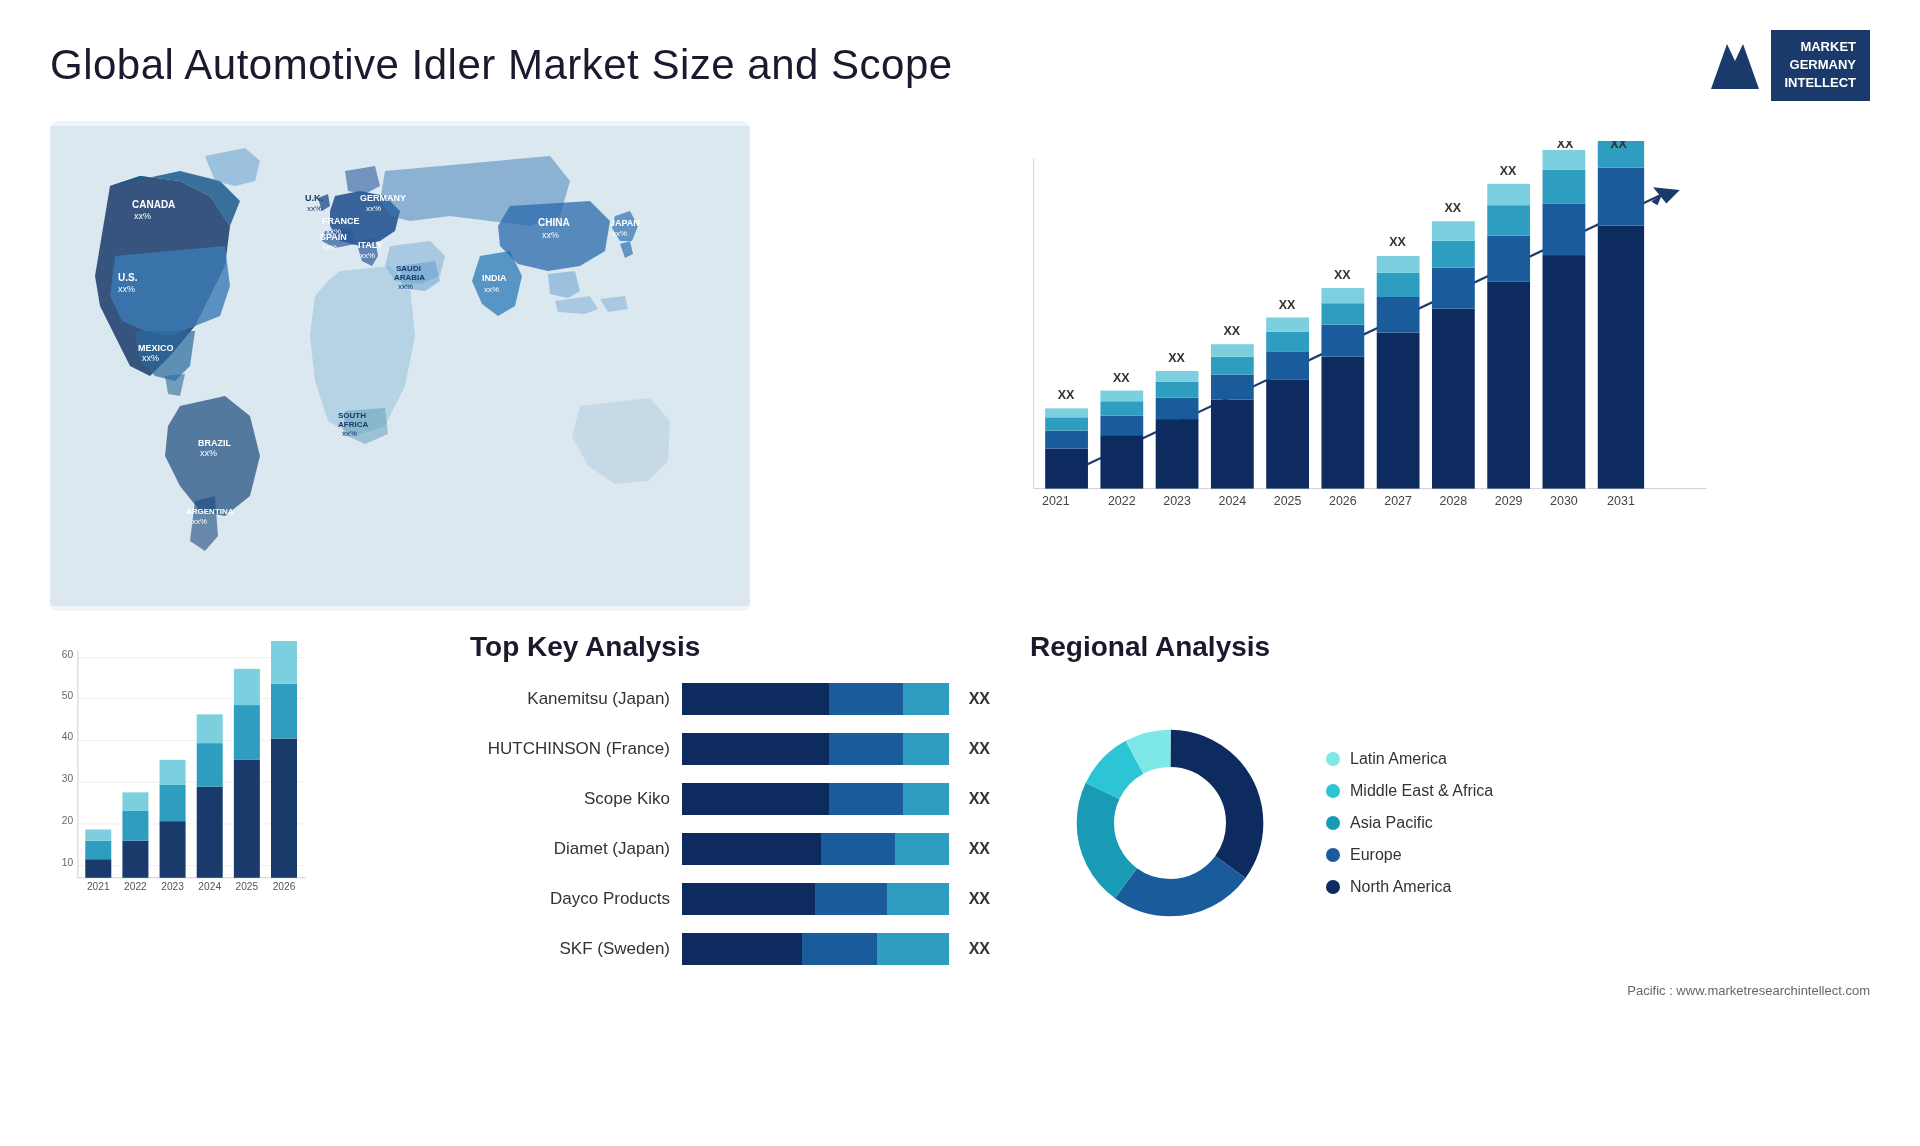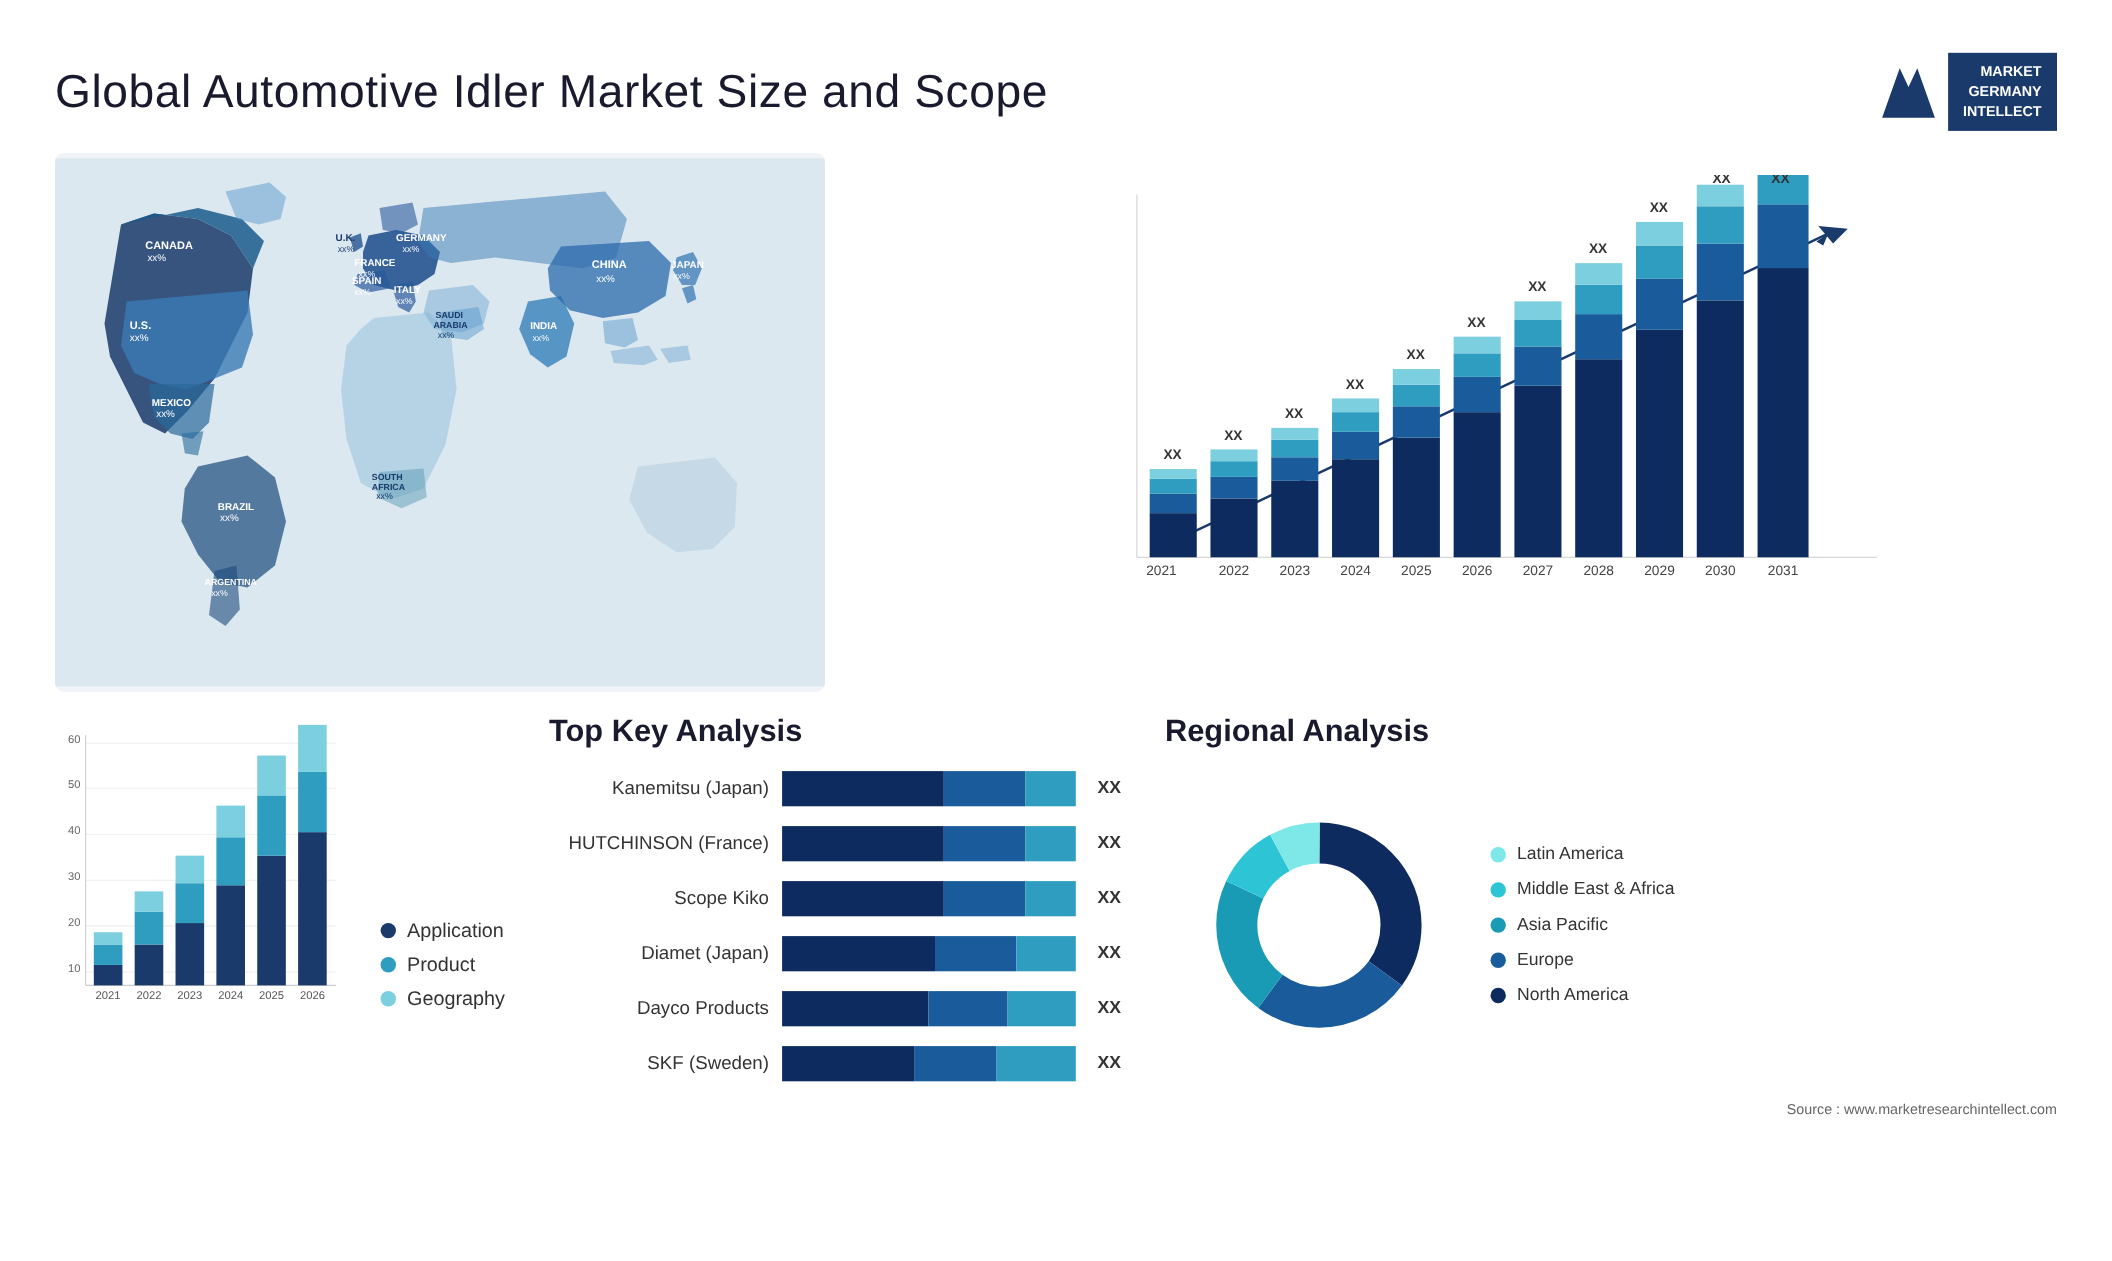--- a/index.html
+++ b/index.html
@@ -10,21 +10,21 @@
       background: #ffffff;
       overflow: hidden;
       position: relative;
     }
 
     
     .header {
       display: flex;
       justify-content: space-between;
       align-items: center;
-      padding: 48px 50px 10px 50px;
+      padding: 30px 50px 10px 50px;
     }
     .main-title {
       font-size: 42px;
       font-weight: 300;
       color: #1a1a2e;
       letter-spacing: 0.5px;
     }
     .logo-area {
       display: flex;
       align-items: center;
@@ -437,34 +437,20 @@
         <rect x="238" y="0" width="28" height="46" fill="#7bcfde"></rect>
 
         <text x="52" y="268" font-size="11" fill="#555" text-anchor="middle">2021</text>
         <text x="92" y="268" font-size="11" fill="#555" text-anchor="middle">2022</text>
         <text x="132" y="268" font-size="11" fill="#555" text-anchor="middle">2023</text>
         <text x="172" y="268" font-size="11" fill="#555" text-anchor="middle">2024</text>
         <text x="212" y="268" font-size="11" fill="#555" text-anchor="middle">2025</text>
         <text x="252" y="268" font-size="11" fill="#555" text-anchor="middle">2026</text>
       </svg>
 
-      <div class="seg-legend">
-        <div class="legend-item">
-          <div class="legend-dot" style="background:#1a3a6b;"></div>
-          <span>Application</span>
-        </div>
-        <div class="legend-item">
-          <div class="legend-dot" style="background:#2e9dbf;"></div>
-          <span>Product</span>
-        </div>
-        <div class="legend-item">
-          <div class="legend-dot" style="background:#7bcfde;"></div>
-          <span>Geography</span>
-        </div>
-      </div>
     </div>
   </div>
 
   <div class="players-panel">
     <div class="panel-title">Top Key Analysis</div>
 
     <div style="margin-top: 18px;">
 
       <div class="bar-row">
         <div class="player-name">Kanemitsu (Japan)</div>
@@ -564,16 +550,16 @@
           <div class="reg-legend-dot" style="background:#1a5c9b;"></div>
           <span>Europe</span>
         </div>
         <div class="reg-legend-item">
           <div class="reg-legend-dot" style="background:#0d2b5e;"></div>
           <span>North America</span>
         </div>
       </div>
     </div>
 
-    <div style="margin-top: 20px; font-size: 13px; color: #666; text-align: right;">Source : www.marketresearchintellect.com</div>
+    <div style="margin-top: 20px; font-size: 13px; color: #666; text-align: right;">Pacific : www.marketresearchintellect.com</div>
   </div>
 
 </div>
 
 </body></html>

